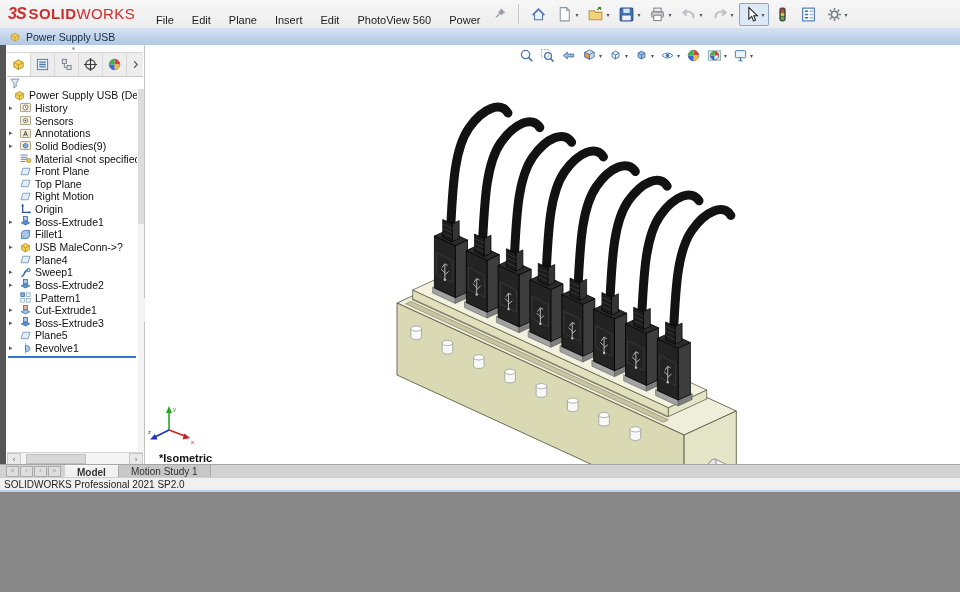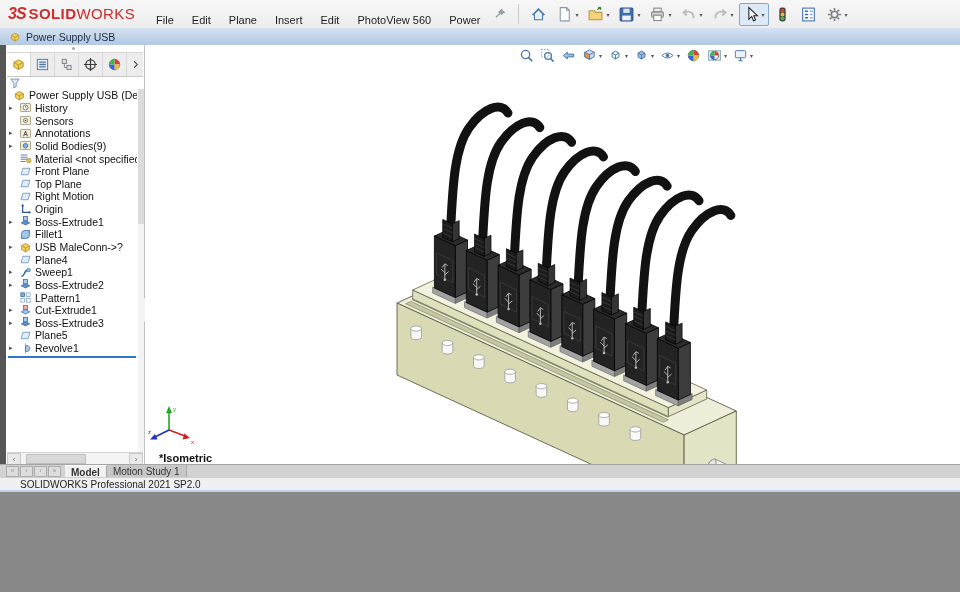--- a/index.html
+++ b/index.html
@@ -60,24 +60,24 @@
   .hbtn{display:flex;align-items:center;padding:1px 2px;}
   #model-svg{position:absolute;left:0;top:0;}
   .viewlabel{position:absolute;left:14px;bottom:1px;font-weight:bold;font-size:11px;color:#111;z-index:4;}
   .triad{position:absolute;left:2px;bottom:18px;z-index:4;}
   
   .tabbar{position:absolute;left:0;right:0;bottom:14px;height:13px;background:#d2d2d2;
           border-top:1px solid #a6a6a6;display:flex;align-items:stretch;font-size:10px;}
   .navbtns{display:flex;margin:1px 4px 1px 6px;gap:1px;align-items:center;}
   .navbtn{width:11px;height:9px;background:#dedede;border:1px solid #ababab;color:#9a9a9a;font-size:7px;
           line-height:8px;text-align:center;}
-  .btab{padding:0 6px;display:flex;align-items:center;border-right:1px solid #a8a8a8;background:#c7c7c7;color:#333;}
+  .btab{padding:0 12px;display:flex;align-items:center;border-right:1px solid #a8a8a8;background:#c7c7c7;color:#333;}
   .btab.active{background:#f1f1f1;font-weight:bold;border-top:1px solid #fdfdfd;}
   .statusbar{position:absolute;left:0;right:0;bottom:2px;height:12px;background:#f0f0f0;
-             border-top:1px solid #cfcfcf;font-size:10px;color:#222;display:flex;align-items:center;padding-left:20px;}
+             border-top:1px solid #cfcfcf;font-size:10px;color:#222;display:flex;align-items:center;padding-left:4px;}
   .bottomedge{position:absolute;left:0;right:0;bottom:0;height:2px;background:#bcd2e8;}
   svg.ic{display:block;}
 </style>
 </head>
 <body>
 
 <div class="app">
 
   <div class="menubar">
     <div class="logo">

